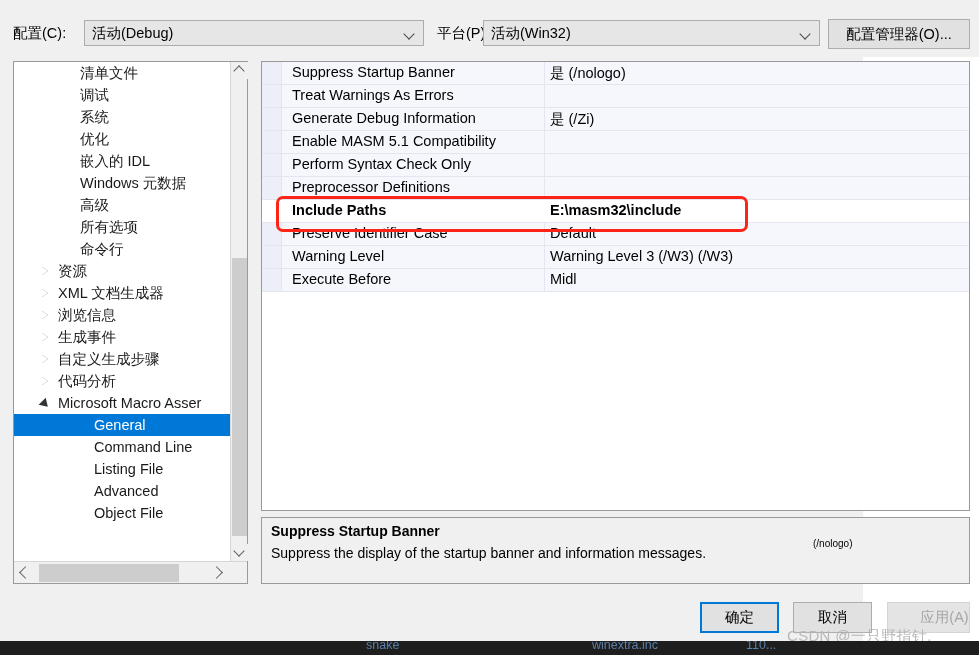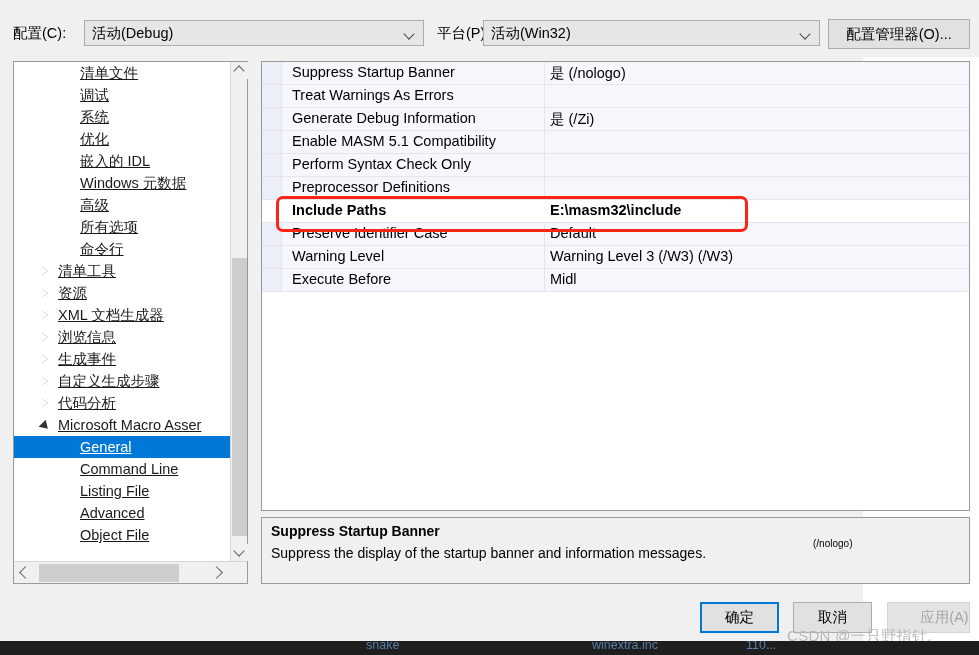--- a/index.html
+++ b/index.html
@@ -114,25 +114,24 @@
     position: relative;
     height: 22px;
     line-height: 22px;
     font-size: 14.5px;
     white-space: nowrap;
     color: #1a1a1a;
   }
   .tree-item .tlabel {
     position: absolute;
     top: 0;
-    text-decoration: underline;
   }
   .tree-item.lvl-child .tlabel { left: 66px; }
   .tree-item.lvl-top .tlabel   { left: 44px; }
-  .tree-item.lvl-sub .tlabel   { left: 66px; text-align: right; }
+  .tree-item.lvl-sub .tlabel   { left: 80px; text-align: right; }
   .tree-item.selected {
     background: #0078d7;
   }
   .tree-item.selected .tlabel { color: #ffffff; }
 
   .tri {
     position: absolute;
     left: 28px; top: 7px;
     width: 0; height: 0;
   }
@@ -425,24 +424,20 @@
           <span class="tlabel">高级</span>
         </div>
         <div class="tree-item lvl-child">
           <span class="tlabel">所有选项</span>
         </div>
         <div class="tree-item lvl-child">
           <span class="tlabel">命令行</span>
         </div>
         <div class="tree-item lvl-top">
           <span class="tri collapsed"></span>
-          <span class="tlabel">清单工具</span>
-        </div>
-        <div class="tree-item lvl-top">
-          <span class="tri collapsed"></span>
           <span class="tlabel">资源</span>
         </div>
         <div class="tree-item lvl-top">
           <span class="tri collapsed"></span>
           <span class="tlabel">XML 文档生成器</span>
         </div>
         <div class="tree-item lvl-top">
           <span class="tri collapsed"></span>
           <span class="tlabel">浏览信息</span>
         </div>

